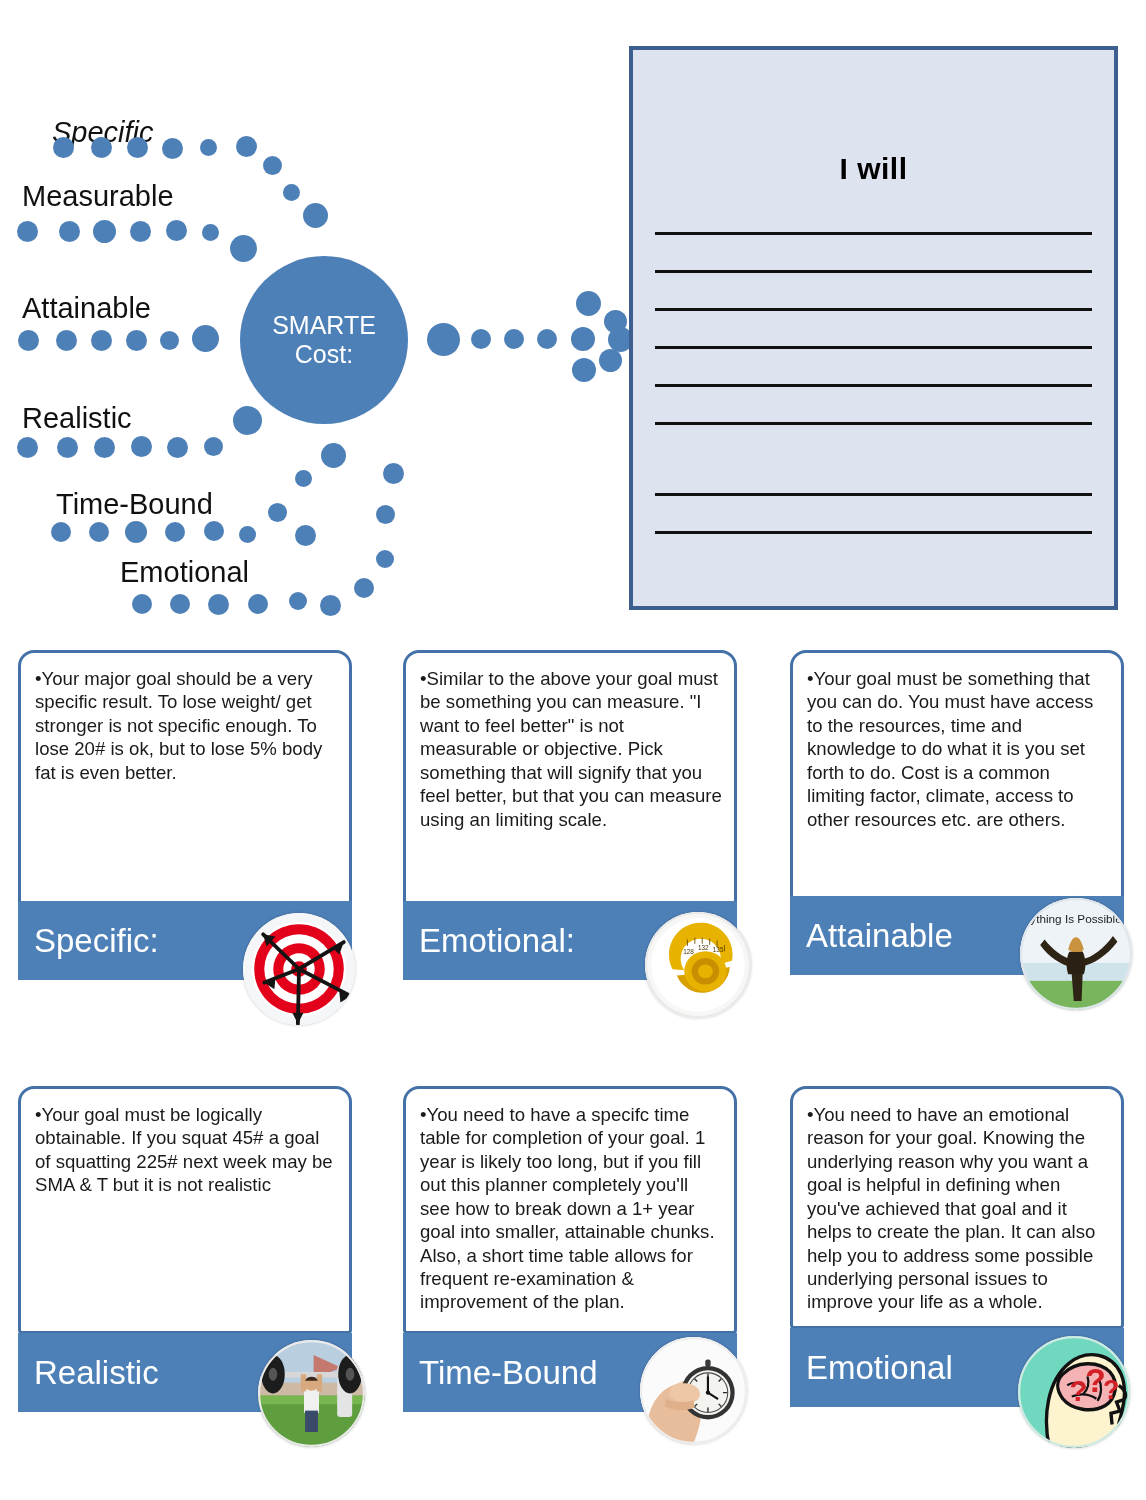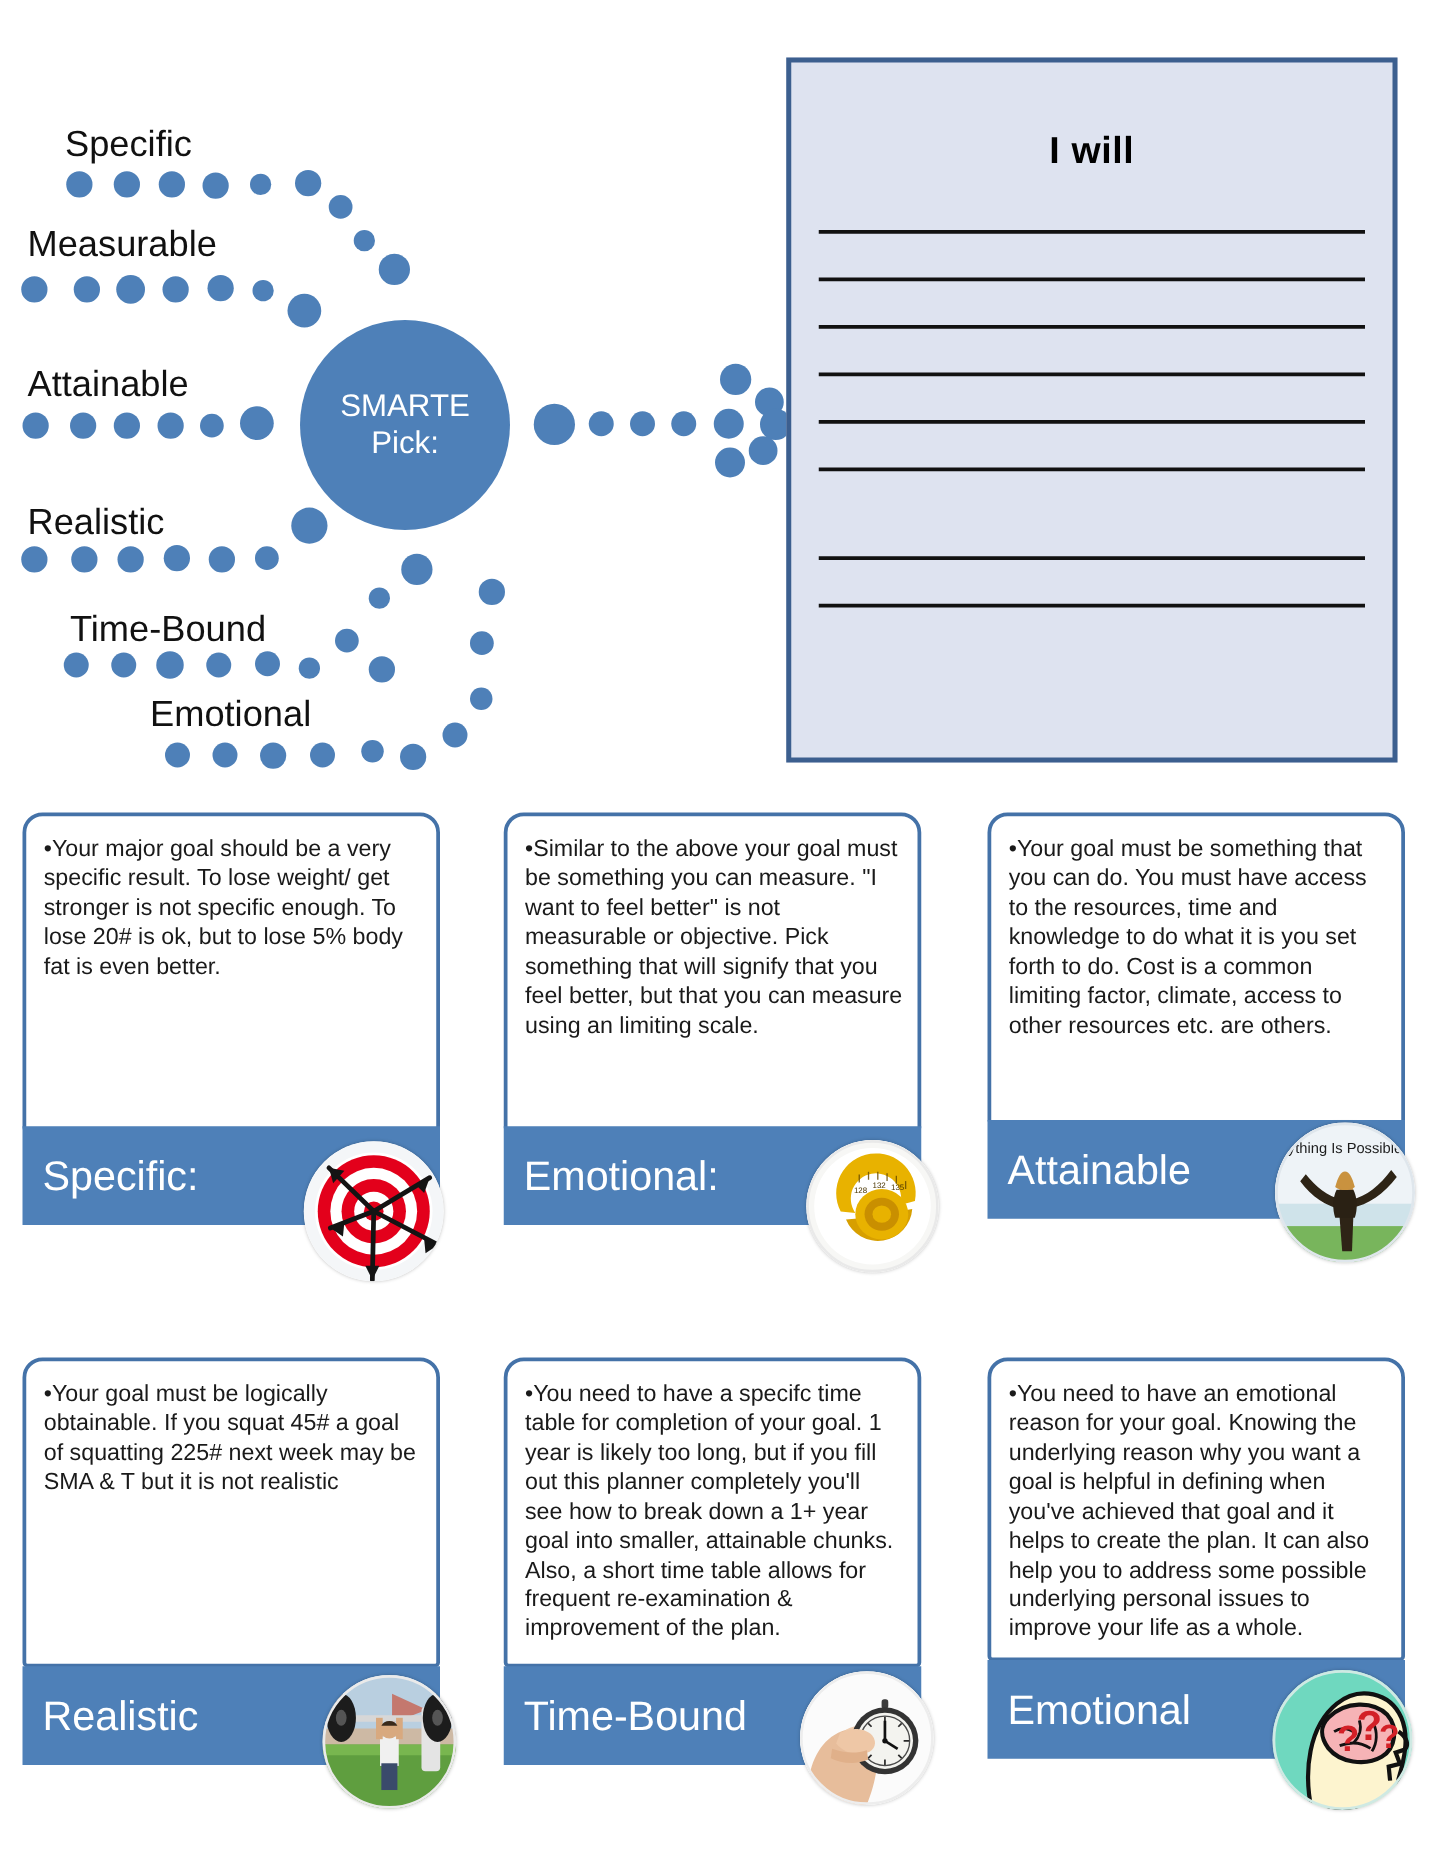--- a/index.html
+++ b/index.html
@@ -56,20 +56,21 @@
     width: 489px; height: 564px;
     background: #dee3f0;
     border: 4px solid #3c5f8f;
   }
   #goalbox .bigword {
     text-align: center;
     font-weight: bold;
     font-size: 30px;
     color: #000000;
     letter-spacing: 0.5px;
+    margin-top: 48px;
   }
   #goalbox .ruleline {
     height: 0;
     border-top: 3px solid #111111;
     margin: 0 22px;
   }
   .gb-inner {
     padding-top: 54px;
   }
   .sp-a { height: 46px; }
@@ -136,21 +137,21 @@
   #badge-timebound  { left: 640px; top: 1337px; width: 107px; height: 107px; }
   #badge-emotional  { left: 1018px; top: 1336px; width: 112px; height: 112px; }
 
   .badge svg { display: block; width: 100%; height: 100%; }
 </style>
 </head>
 <body>
 
 <div id="diagram">
 
-  <div class="spoke-label" style="left:52px; top:100px;">Specific</div>
+  <div class="spoke-label" style="left:52px; top:116px;font-style:italic;">Specific</div>
   <div class="spoke-label" style="left:22px; top:180px;">Measurable</div>
   <div class="spoke-label" style="left:22px; top:292px;">Attainable</div>
   <div class="spoke-label" style="left:22px; top:402px;">Realistic</div>
   <div class="spoke-label" style="left:56px; top:488px;">Time-Bound</div>
   <div class="spoke-label" style="left:120px; top:556px;">Emotional</div>
 
   <div id="dots">
       <div class="dot" style="left: 52.5px; top: 136.5px; width: 21px; height: 21px; background: rgb(78, 128, 184);"></div>
       <div class="dot" style="left: 90.5px; top: 136.5px; width: 21px; height: 21px; background: rgb(78, 128, 184);"></div>
       <div class="dot" style="left: 126.5px; top: 136.5px; width: 21px; height: 21px; background: rgb(78, 128, 184);"></div>
@@ -207,21 +208,21 @@
       <div class="dot" style="left: 571px; top: 327px; width: 24px; height: 24px; background: rgb(78, 128, 184);"></div>
       <div class="dot" style="left: 575.5px; top: 290.5px; width: 25px; height: 25px; background: rgb(78, 128, 184);"></div>
       <div class="dot" style="left: 603.5px; top: 309.5px; width: 23px; height: 23px; background: rgb(78, 128, 184);"></div>
       <div class="dot" style="left: 607.5px; top: 326.5px; width: 25px; height: 25px; background: rgb(78, 128, 184);"></div>
       <div class="dot" style="left: 598.5px; top: 348.5px; width: 23px; height: 23px; background: rgb(78, 128, 184);"></div>
       <div class="dot" style="left: 572px; top: 358px; width: 24px; height: 24px; background: rgb(78, 128, 184);"></div>
     </div>
 
   <div id="hub">
     <span>SMARTE</span>
-    <span>Pick:</span>
+    <span>Cost:</span>
   </div>
 </div>
 
 <div id="goalbox">
   <div class="gb-inner">
     <div class="bigword">I will</div>
     <div class="sp-a"></div>
     <div class="ruleline"></div>
     <div class="sp-b"></div>
     <div class="ruleline"></div>

